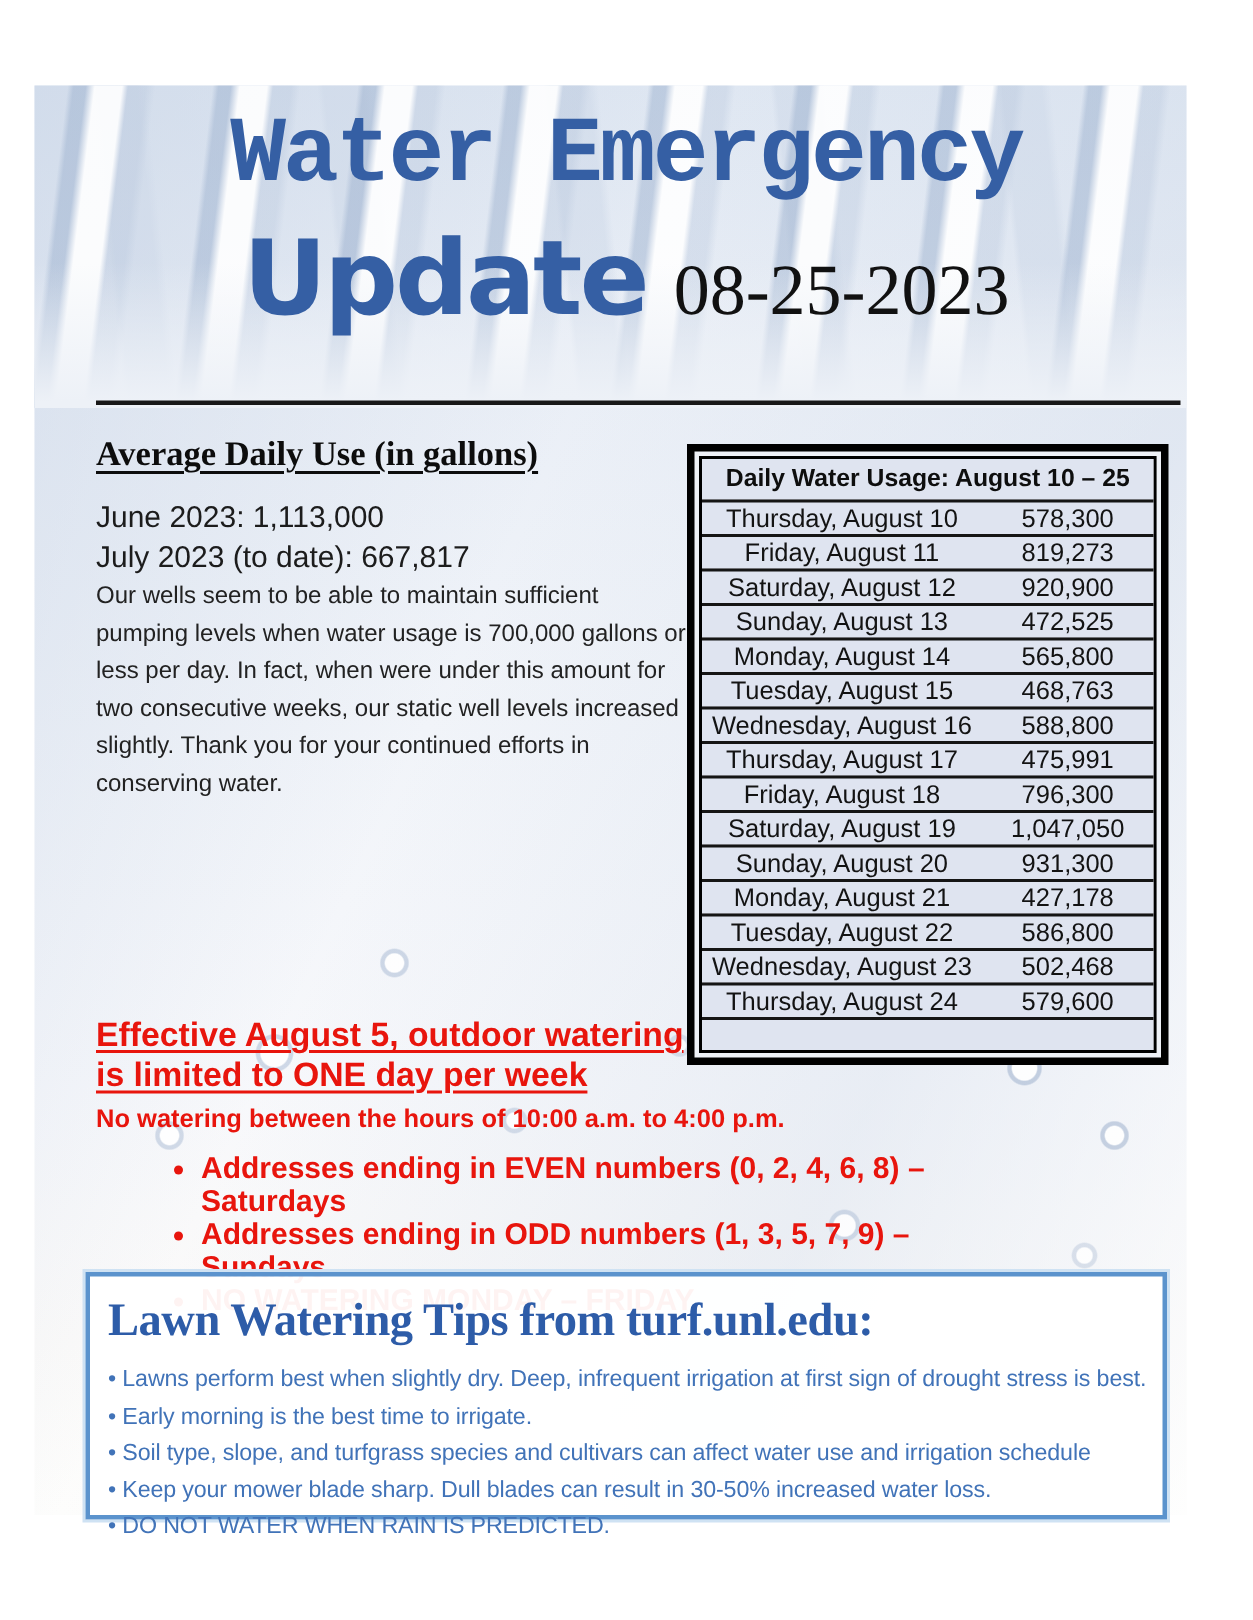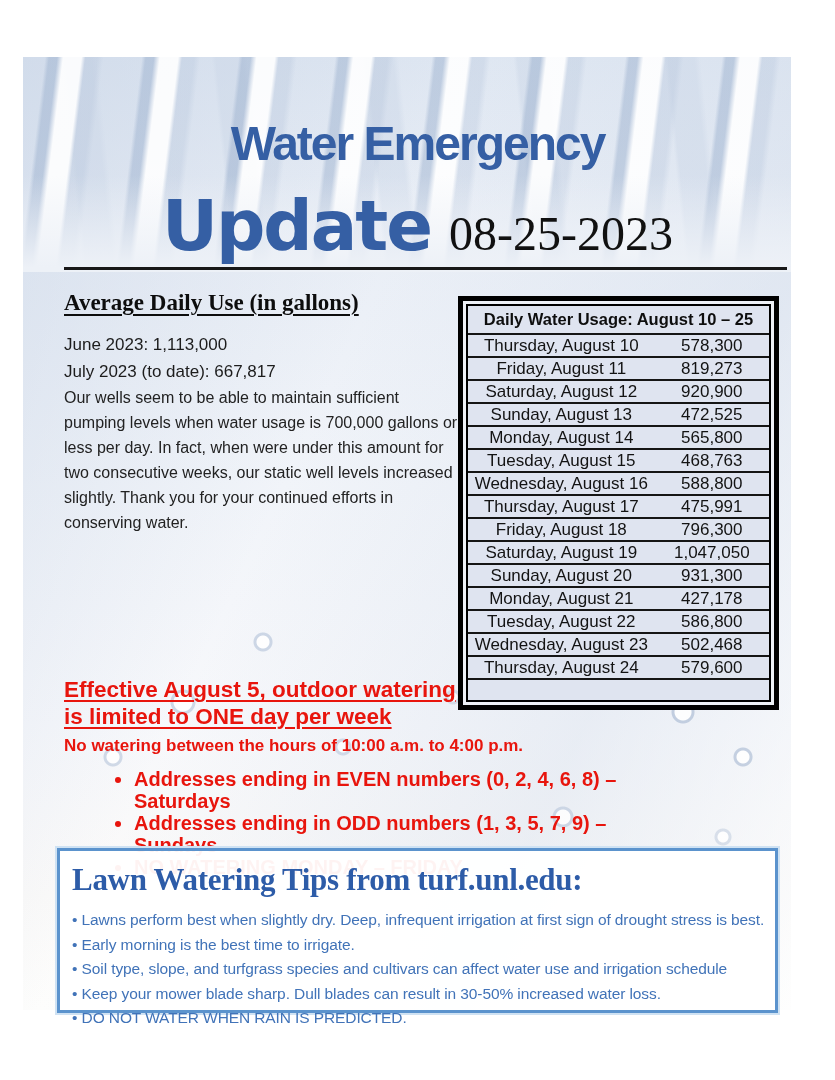--- a/index.html
+++ b/index.html
@@ -35,32 +35,32 @@
       radial-gradient(circle at 160px 645px, rgba(255,255,255,.90) 0 9px, rgba(146,168,200,.40) 10px 12px, rgba(0,0,0,0) 13px),
       radial-gradient(circle at 90px 700px,  rgba(255,255,255,.90) 0 6px, rgba(146,168,200,.38) 7px 9px, rgba(0,0,0,0) 10px),
       radial-gradient(circle at 320px 690px, rgba(255,255,255,.85) 0 5px, rgba(146,168,200,.35) 6px 8px, rgba(0,0,0,0) 9px),
       radial-gradient(circle at 540px 760px, rgba(255,255,255,.85) 0 7px, rgba(146,168,200,.35) 8px 10px, rgba(0,0,0,0) 11px),
       radial-gradient(circle at 700px 780px, rgba(255,255,255,.85) 0 5px, rgba(150,170,200,.30) 6px 8px, rgba(0,0,0,0) 9px),
       radial-gradient(circle at 430px 640px, rgba(255,255,255,.80) 0 4px, rgba(150,170,200,.30) 5px 7px, rgba(0,0,0,0) 8px);
   }
 
   
   .title-block { position:absolute; top:64px; left:0; width:835px; text-align:center; color:#355fa4; }
-  .title-line1 { font-family:Liberation Sans, sans-serif; font-weight:700; font-size:48px; line-height:80px; letter-spacing:-2px;margin-top:40px; }
+  .title-line1 { font-family:Liberation Mono, monospace; font-weight:700; font-size:62px; line-height:80px; letter-spacing:-2px; }
   .title-line2 { display:flex; justify-content:center; align-items:baseline; gap:18px; }
   .title-update { font-family:"DejaVu Sans", sans-serif; font-weight:700; font-size:69px; line-height:84px; letter-spacing:-2px; }
   .title-date { font-family:"Liberation Serif", serif; font-weight:400; font-size:48px; color:#111; }
 
   .rule { position:absolute; left:64px; top:267px; width:723px; height:3px; background:#181818; }
 
   
   .left-col { position:absolute; left:64px; top:290px; width:400px; color:#1c1c1c; }
   .avg-head { font-family:"Liberation Serif", serif; font-weight:700; font-size:23px; color:#0d0d0d;
               text-decoration:underline; text-decoration-thickness:2px; text-underline-offset:4px; margin-bottom:16px; }
-  .stat-line { font-size:17px; line-height:26.5px; }
+  .stat-line { font-size:20px; line-height:26.5px; }
   .para { width:397px; font-size:16px; line-height:25px; color:#222; }
 
   
   .usage-table { position:absolute; left:458px; top:296px; width:321px; height:414px;
                  border:5px solid #000; background:#eef1f7; padding:3px; }
   .usage-inner { border:2px solid #000; height:100%; display:flex; flex-direction:column; background:#a3a3a3; }
   .t-header { font-weight:700; font-size:16.5px; line-height:27px; height:27px; text-align:center; color:#0e0e0e; background:#dfe4f0; }
   .t-body { flex:1; display:flex; flex-direction:column; }
   .t-row { display:flex; align-items:center; height:23px; border-top:2px solid #151515; background:#dfe4f0; }
   .t-row:last-child { flex:1; }

